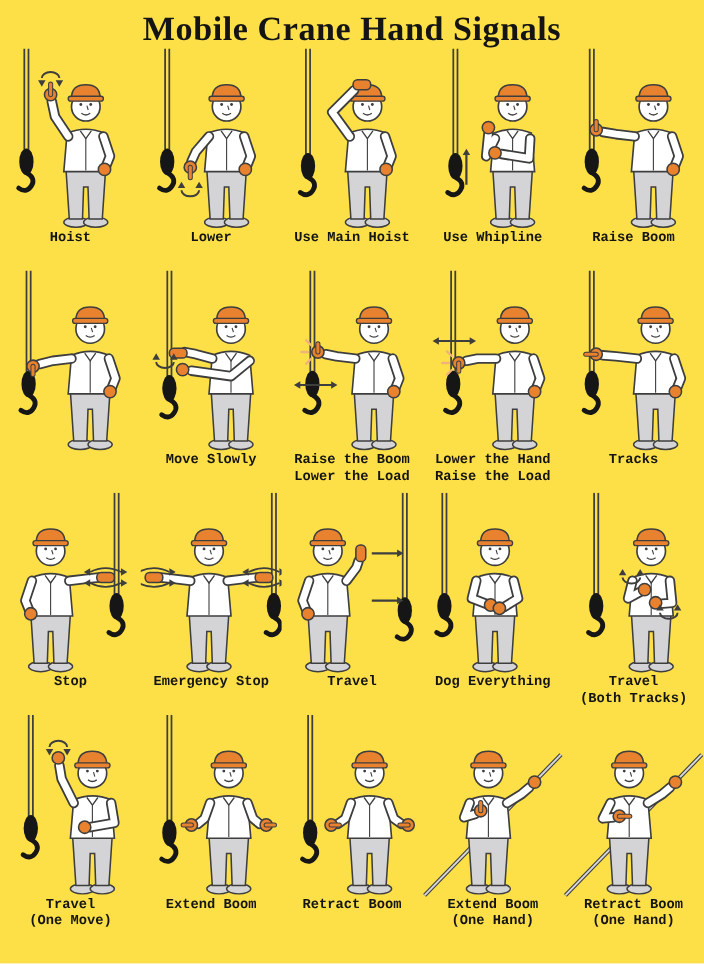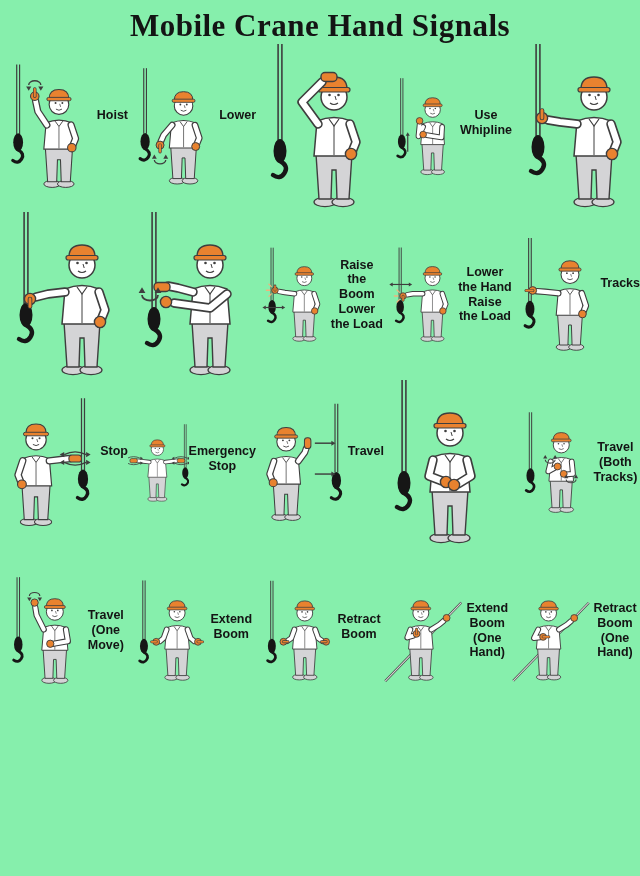--- a/index.html
+++ b/index.html
@@ -1,25 +1,25 @@
 <!DOCTYPE html>
 <html><head>
 <meta charset="utf-8">
 <style>
   html,body{margin:0;padding:0;background:#ffffff;}
   .page{
-    width:640px;height:876px;background:#86efac;overflow:hidden;
+    width:640px;height:876px;background:#fde047;overflow:hidden;
     font-family:"Liberation Sans",sans-serif;position:relative;
   }
   .title{
     font-family:"Liberation Serif",serif;font-weight:bold;font-size:31px;
     text-align:center;margin:8px 0 0 0;color:#141414;letter-spacing:0.5px;
   }
   .grid{display:grid;grid-template-columns:repeat(5,128px);}
-  .cell{display:flex;flex-direction:row;align-items:center;}
+  .cell{display:flex;flex-direction:column;align-items:center;font-family:Liberation Mono, monospace;}
   .fig{display:block;width:128px;height:168px;}
   .label{
     font-weight:bold;font-size:12.5px;line-height:1.18;text-align:center;
     color:#141414;min-height:37px;margin-top:-3px;
   }
 </style>
 </head>
 <body>
 
 <div class="page">
@@ -136,20 +136,23 @@
               <rect x="62" y="43.5" width="32" height="4.5" rx="2.2" fill="#E8822F" stroke="#3E3E3E" stroke-width="1.2"></rect>
             </g>
           </g>
           <path d="M62,80 L46,58 L66,38" fill="none" stroke="#3E3E3E" stroke-width="9.5" stroke-linecap="round" stroke-linejoin="round"></path>
           <path d="M62,80 L46,58 L66,38" fill="none" stroke="#fff" stroke-width="6.2" stroke-linecap="round" stroke-linejoin="round"></path>
           <rect x="65" y="28.5" width="16" height="9" rx="4" fill="#E8822F" stroke="#3E3E3E" stroke-width="1.4"></rect>
           <path d="M94,80 L100,98 L96,108" fill="none" stroke="#3E3E3E" stroke-width="9.5" stroke-linecap="round" stroke-linejoin="round"></path>
           <path d="M94,80 L100,98 L96,108" fill="none" stroke="#fff" stroke-width="6.2" stroke-linecap="round" stroke-linejoin="round"></path>
           <circle cx="95" cy="110" r="5.6" fill="#E8822F" stroke="#3E3E3E" stroke-width="1.4"></circle>
         </svg>
+        <div class="label">
+          <div>Use Main Hoist</div>
+        </div>
       </div>
       <div class="cell">
         <svg class="fig" viewBox="0 0 128 168">
           <g>
             <line x1="28.1" y1="0" x2="28.1" y2="96" stroke="#3E3E3E" stroke-width="1.6"></line>
             <line x1="31.9" y1="0" x2="31.9" y2="96" stroke="#3E3E3E" stroke-width="1.6"></line>
             <ellipse cx="30" cy="107" rx="6.5" ry="12" fill="#161616"></ellipse>
             <path d="M 30 117 q 9 5 4.5 12 q -4.5 7 -11.5 2" fill="none" stroke="#161616" stroke-width="4.4" stroke-linecap="round"></path>
           </g>
           <g>
@@ -211,20 +214,23 @@
           </g>
           <path d="M65,80 L48,78 L36,76" fill="none" stroke="#3E3E3E" stroke-width="9.5" stroke-linecap="round" stroke-linejoin="round"></path>
           <path d="M65,80 L48,78 L36,76" fill="none" stroke="#fff" stroke-width="6.2" stroke-linecap="round" stroke-linejoin="round"></path>
           <circle cx="30" cy="74" r="5.6" fill="#E8822F" stroke="#3E3E3E" stroke-width="1.4"></circle>
           <line x1="30" y1="74" x2="30" y2="66.5" stroke="#3E3E3E" stroke-width="4.6" stroke-linecap="round"></line>
           <line x1="30" y1="74" x2="30" y2="66.5" stroke="#E8822F" stroke-width="2.8" stroke-linecap="round"></line>
           <path d="M99,80 L105,98 L101,108" fill="none" stroke="#3E3E3E" stroke-width="9.5" stroke-linecap="round" stroke-linejoin="round"></path>
           <path d="M99,80 L105,98 L101,108" fill="none" stroke="#fff" stroke-width="6.2" stroke-linecap="round" stroke-linejoin="round"></path>
           <circle cx="100" cy="110" r="5.6" fill="#E8822F" stroke="#3E3E3E" stroke-width="1.4"></circle>
         </svg>
+        <div class="label">
+          <div>Raise Boom</div>
+        </div>
       </div>
       <div class="cell">
         <svg class="fig" viewBox="0 0 128 168">
           <g>
             <line x1="24.1" y1="0" x2="24.1" y2="92" stroke="#3E3E3E" stroke-width="1.6"></line>
             <line x1="27.9" y1="0" x2="27.9" y2="92" stroke="#3E3E3E" stroke-width="1.6"></line>
             <ellipse cx="26" cy="103" rx="6.5" ry="12" fill="#161616"></ellipse>
             <path d="M 26 113 q 9 5 4.5 12 q -4.5 7 -11.5 2" fill="none" stroke="#161616" stroke-width="4.4" stroke-linecap="round"></path>
           </g>
           <g>
@@ -284,20 +290,23 @@
           <rect x="26" y="70.5" width="16" height="9" rx="4" fill="#E8822F" stroke="#3E3E3E" stroke-width="1.4"></rect>
           <path d="M99,82 L82,96 L46,91" fill="none" stroke="#3E3E3E" stroke-width="9.5" stroke-linecap="round" stroke-linejoin="round"></path>
           <path d="M99,82 L82,96 L46,91" fill="none" stroke="#fff" stroke-width="6.2" stroke-linecap="round" stroke-linejoin="round"></path>
           <circle cx="38" cy="90" r="5.6" fill="#E8822F" stroke="#3E3E3E" stroke-width="1.4"></circle>
           <g>
             <path d="M 14 83 A 8 5.5 0 1 0 30 83" fill="none" stroke="#3E3E3E" stroke-width="1.8"></path>
             <polygon points="10.6,81 17.4,81 14,75.22" fill="#3E3E3E"></polygon>
             <polygon points="26.6,81 33.4,81 30,75.22" fill="#3E3E3E"></polygon>
           </g>
         </svg>
+        <div class="label">
+          <div>Move Slowly</div>
+        </div>
       </div>
       <div class="cell">
         <svg class="fig" viewBox="0 0 128 168">
           <g>
             <line x1="26.1" y1="0" x2="26.1" y2="92" stroke="#3E3E3E" stroke-width="1.6"></line>
             <line x1="29.9" y1="0" x2="29.9" y2="92" stroke="#3E3E3E" stroke-width="1.6"></line>
             <ellipse cx="28" cy="103" rx="6.5" ry="12" fill="#161616"></ellipse>
             <path d="M 28 113 q 9 5 4.5 12 q -4.5 7 -11.5 2" fill="none" stroke="#161616" stroke-width="4.4" stroke-linecap="round"></path>
           </g>
           <g>
@@ -585,20 +594,23 @@
               <rect x="50" y="43.5" width="32" height="4.5" rx="2.2" fill="#E8822F" stroke="#3E3E3E" stroke-width="1.2"></rect>
             </g>
           </g>
           <path d="M49,80 L45,96 L58,101" fill="none" stroke="#3E3E3E" stroke-width="9.5" stroke-linecap="round" stroke-linejoin="round"></path>
           <path d="M49,80 L45,96 L58,101" fill="none" stroke="#fff" stroke-width="6.2" stroke-linecap="round" stroke-linejoin="round"></path>
           <circle cx="62" cy="102" r="5.6" fill="#E8822F" stroke="#3E3E3E" stroke-width="1.4"></circle>
           <path d="M83,80 L87,96 L74,104" fill="none" stroke="#3E3E3E" stroke-width="9.5" stroke-linecap="round" stroke-linejoin="round"></path>
           <path d="M83,80 L87,96 L74,104" fill="none" stroke="#fff" stroke-width="6.2" stroke-linecap="round" stroke-linejoin="round"></path>
           <circle cx="70" cy="105" r="5.6" fill="#E8822F" stroke="#3E3E3E" stroke-width="1.4"></circle>
         </svg>
+        <div class="label">
+          <div>Dog Everything</div>
+        </div>
       </div>
       <div class="cell">
         <svg class="fig" viewBox="0 0 128 168">
           <g>
             <line x1="28.1" y1="0" x2="28.1" y2="92" stroke="#3E3E3E" stroke-width="1.6"></line>
             <line x1="31.9" y1="0" x2="31.9" y2="92" stroke="#3E3E3E" stroke-width="1.6"></line>
             <ellipse cx="30" cy="103" rx="6.5" ry="12" fill="#161616"></ellipse>
             <path d="M 30 113 q 9 5 4.5 12 q -4.5 7 -11.5 2" fill="none" stroke="#161616" stroke-width="4.4" stroke-linecap="round"></path>
           </g>
           <g>

